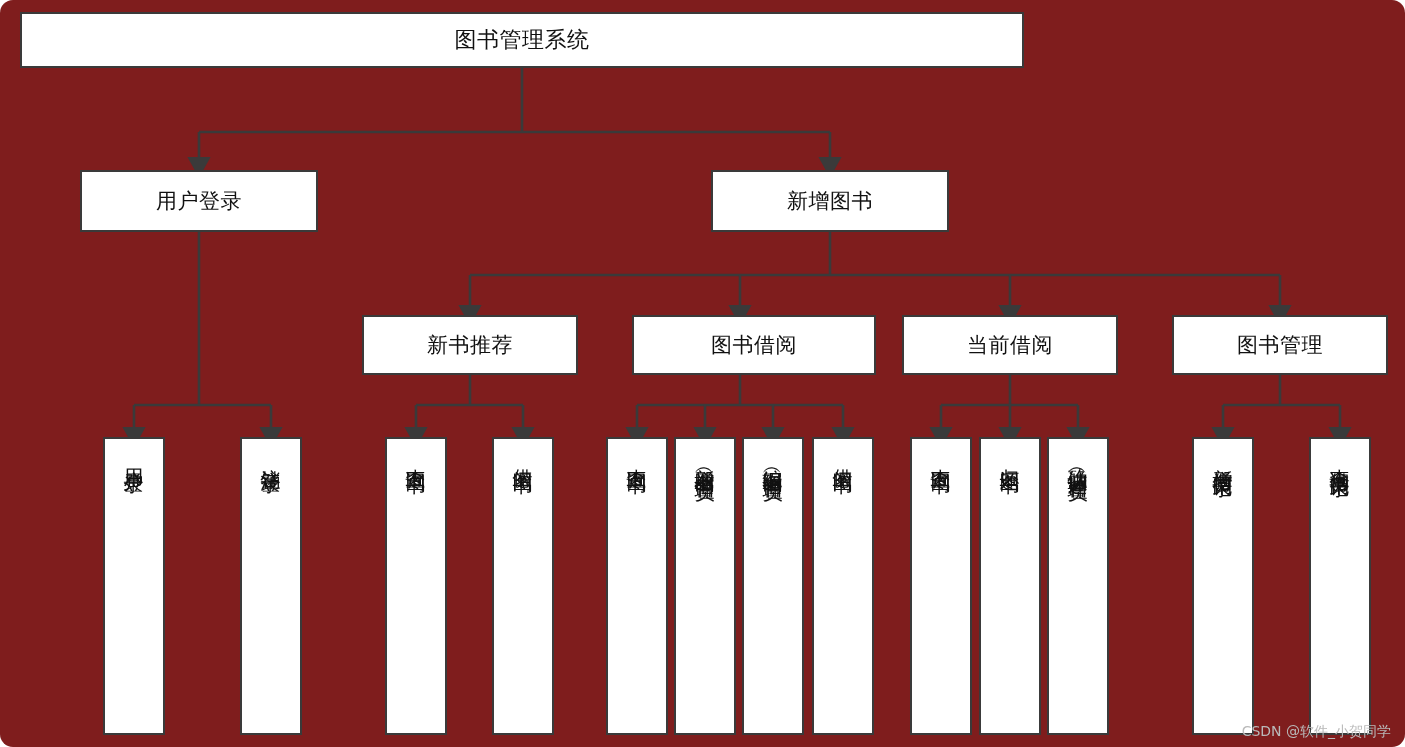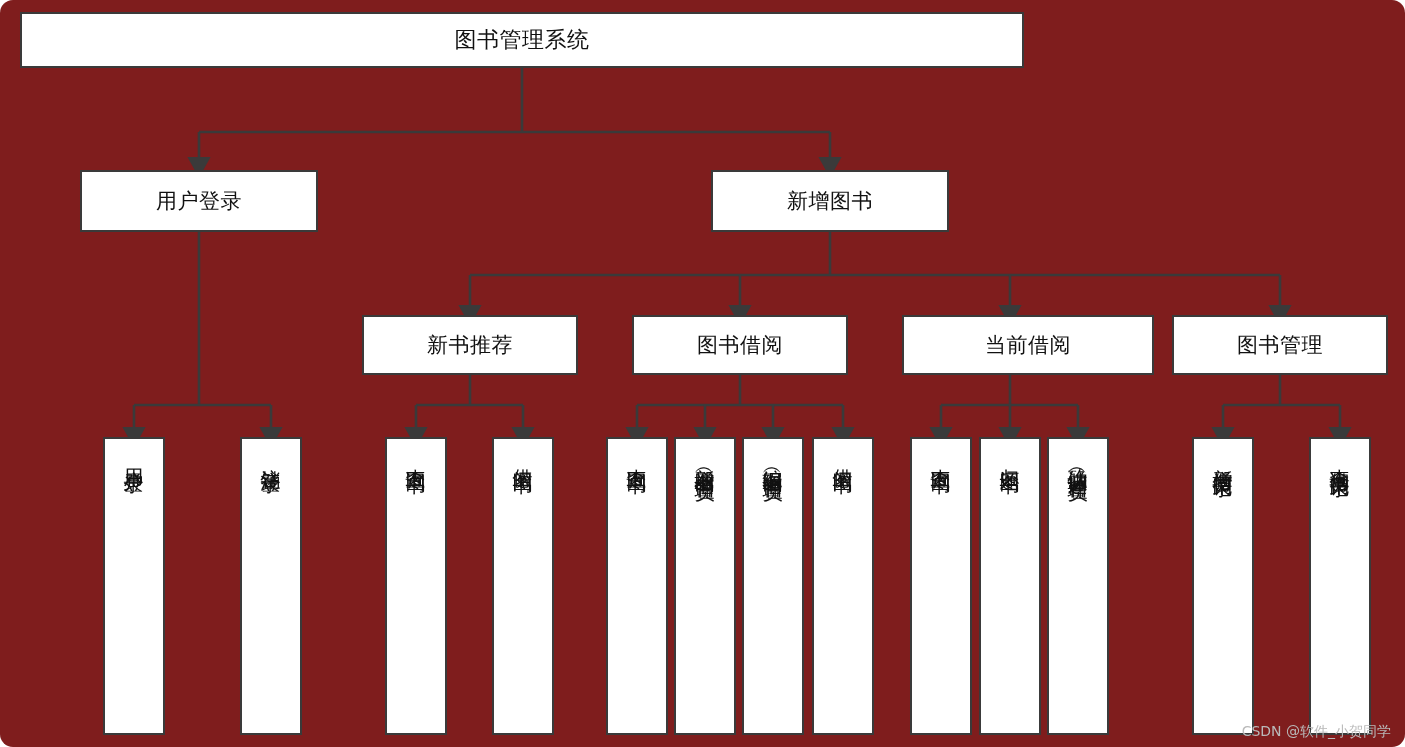--- a/index.html
+++ b/index.html
@@ -142,25 +142,25 @@
   </div>
 
   <div class="node horiz" style="left:711px; top:170px; width:238px; height:62px;">
     <span class="label">新增图书</span>
   </div>
 
   <div class="node horiz" style="left:362px; top:315px; width:216px; height:60px;">
     <span class="label">新书推荐</span>
   </div>
 
-  <div class="node horiz" style="left:632px; top:315px; width:216px; height:60px;">
+  <div class="node horiz" style="left:632px; top:315px; width:244px; height:60px;">
     <span class="label">图书借阅</span>
   </div>
 
-  <div class="node horiz" style="left:902px; top:315px; width:252px; height:60px;">
+  <div class="node horiz" style="left:902px; top:315px; width:216px; height:60px;">
     <span class="label">当前借阅</span>
   </div>
 
   <div class="node horiz" style="left:1172px; top:315px; width:216px; height:60px;">
     <span class="label">图书管理</span>
   </div>
 
   <div class="node vert" style="left:103px; top:437px; width:62px; height:298px;">
     <span class="label">用户登录</span>
   </div>

